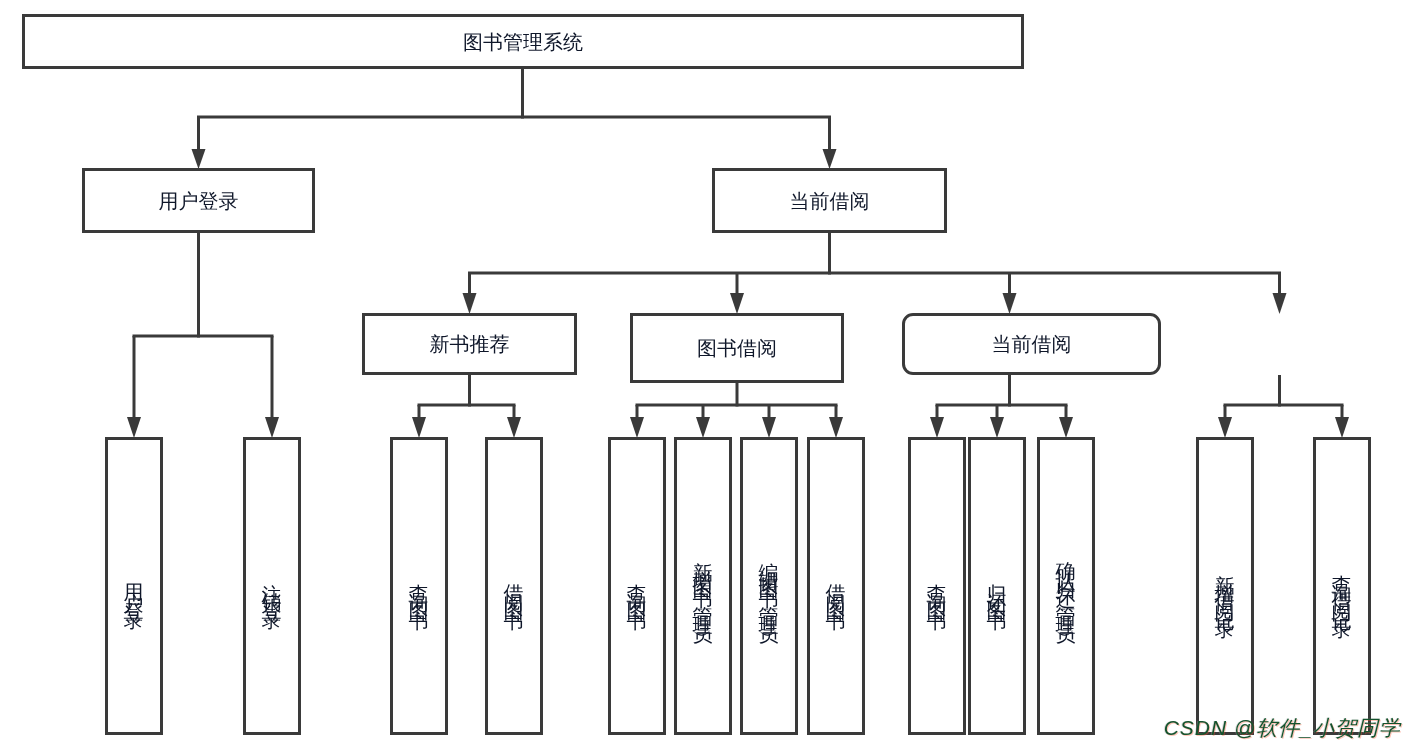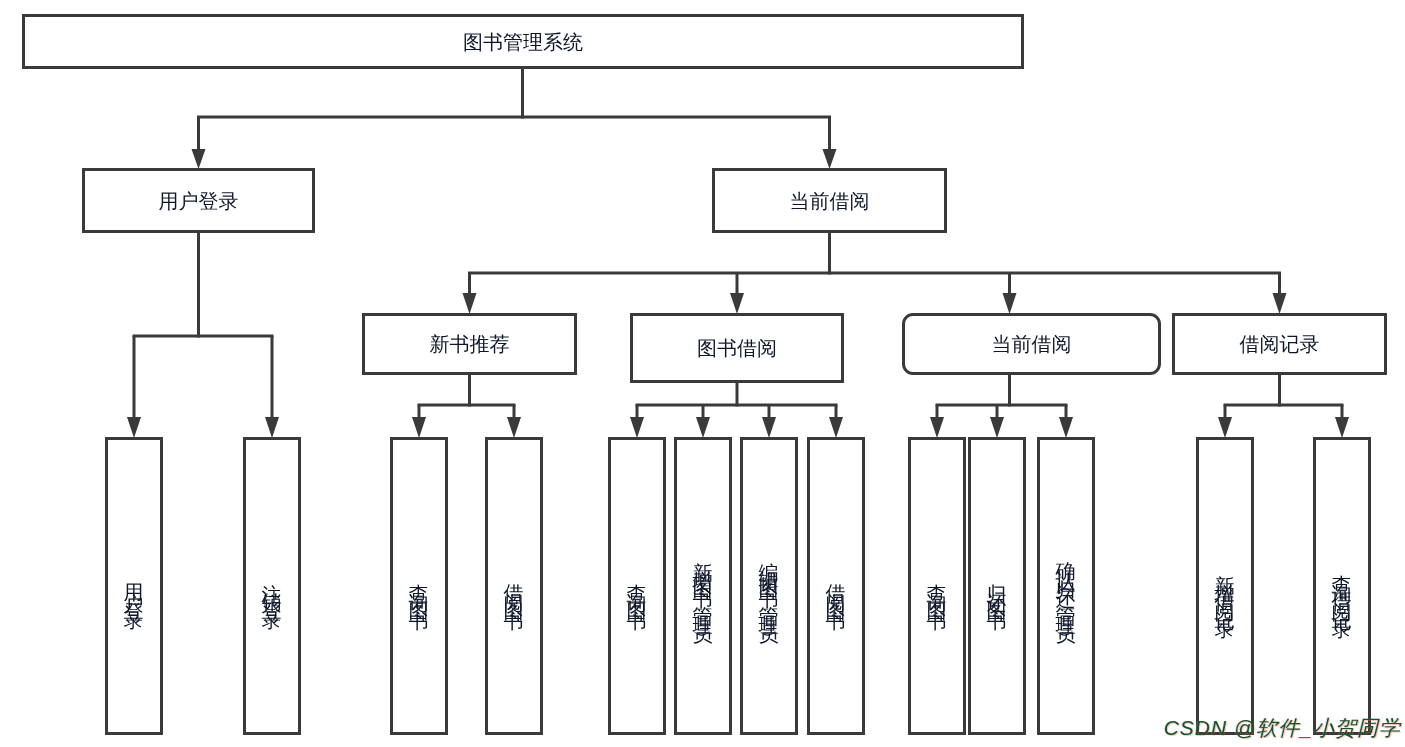--- a/index.html
+++ b/index.html
@@ -125,21 +125,20 @@
   </svg>
 
   <div class="node" style="left:22px; top:14px; width:1002px; height:55px;">图书管理系统</div>
 
   <div class="node" style="left:82px; top:168px; width:233px; height:65px;">用户登录</div>
   <div class="node" style="left:712px; top:168px; width:235px; height:65px;">当前借阅</div>
 
   <div class="node" style="left:362px; top:313px; width:215px; height:62px;">新书推荐</div>
   <div class="node" style="left:630px; top:313px; width:214px; height:70px;">图书借阅</div>
   <div class="node" style="left:902px; top:313px; width:259px; height:62px;border-radius:11px;">当前借阅</div>
-  <div class="node" style="left:1172px; top:313px; width:215px; height:62px;">借阅记录</div>
 
   <div class="node v" style="left:105px; top:437px; width:58px; height:298px;">用户登录</div>
   <div class="node v" style="left:243px; top:437px; width:58px; height:298px;">注销登录</div>
 
   <div class="node v" style="left:390px; top:437px; width:58px; height:298px;">查询图书</div>
   <div class="node v" style="left:485px; top:437px; width:58px; height:298px;">借阅图书</div>
 
   <div class="node v" style="left:608px; top:437px; width:58px; height:298px;">查询图书</div>
   <div class="node v" style="left:674px; top:437px; width:58px; height:298px;">新增图书（管理员）</div>
   <div class="node v" style="left:740px; top:437px; width:58px; height:298px;">编辑图书（管理员）</div>

